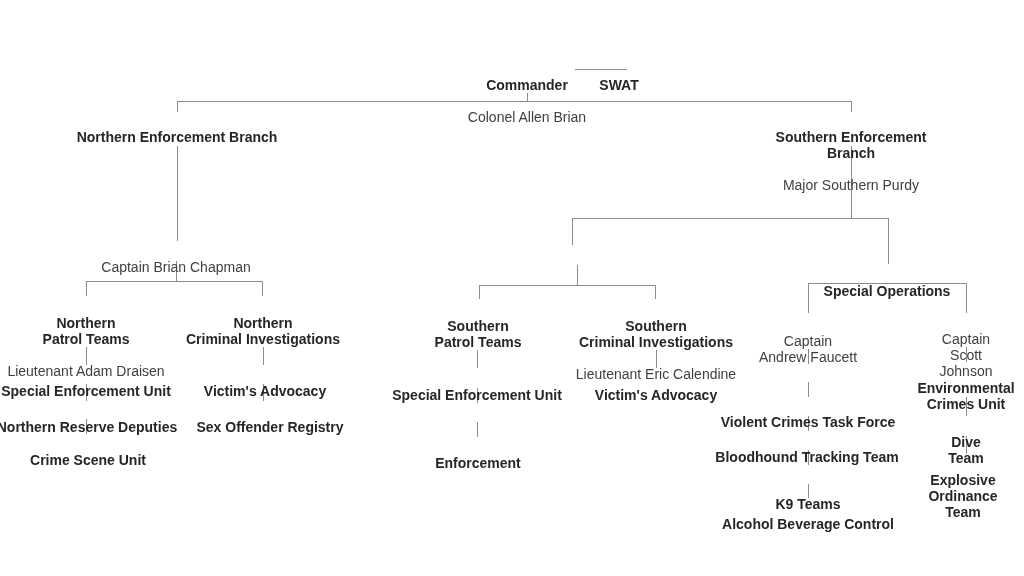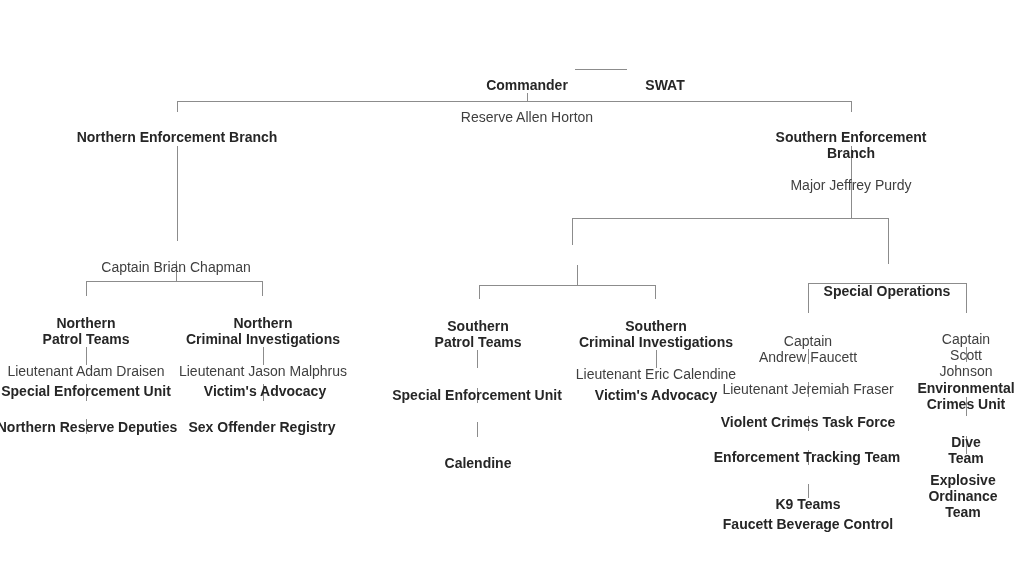--- a/index.html
+++ b/index.html
@@ -69,55 +69,54 @@
     <line x1="808" y1="416" x2="808" y2="431"></line>
     <line x1="808" y1="450" x2="808" y2="465"></line>
     <line x1="808" y1="484" x2="808" y2="498"></line>
     <line x1="966" y1="347" x2="966" y2="362"></line>
     <line x1="966" y1="397" x2="966" y2="416"></line>
     <line x1="966" y1="436" x2="966" y2="454"></line>
   </svg>
 
   <div class="node lg" style="left:527px;top:61px">
     <div class="t">Commander</div>
-    <div class="n">Reserve Allen Horton</div>
-  </div>
-
-  <div class="node lg" style="left:665px;top:61px">
+    <div class="n">Colonel Allen Brian</div>
+  </div>
+
+  <div class="node lg" style="left:619px;top:61px">
     <div class="t">SWAT</div>
   </div>
 
   <div class="node" style="left:177px;top:113px">
     <div class="t">Northern Enforcement Branch</div>
   </div>
 
   <div class="node" style="left:851px;top:113px">
     <div class="t">Southern Enforcement Branch</div>
-    <div class="n">Major Jeffrey Purdy</div>
+    <div class="n">Major Southern Purdy</div>
   </div>
 
   <div class="node" style="left:176px;top:243px">
     <div class="n">Captain Brian Chapman</div>
   </div>
 
 
   <div class="node" style="left:887px;top:267px">
     <div class="t">Special Operations</div>
   </div>
 
   <div class="node" style="left:86px;top:299px">
     <div class="t">Northern
 Patrol Teams</div>
     <div class="n">Lieutenant Adam Draisen</div>
   </div>
 
   <div class="node" style="left:263px;top:299px">
     <div class="t">Northern
 Criminal Investigations</div>
-    <div class="n">Lieutenant Jason Malphrus</div>
   </div>
 
   <div class="node" style="left:478px;top:302px">
     <div class="t">Southern
 Patrol Teams</div>
   </div>
 
   <div class="node" style="left:656px;top:302px">
     <div class="t">Southern
 Criminal Investigations</div>
@@ -135,60 +134,60 @@
   </div>
 
   <div class="node" style="left:86px;top:367px">
     <div class="t">Special Enforcement Unit</div>
   </div>
 
   <div class="node" style="left:87px;top:403px">
     <div class="t">Northern Reserve Deputies</div>
   </div>
 
+  <div class="node" style="left:88px;top:436px">
+    <div class="t">Crime Scene Unit</div>
+  </div>
 
   <div class="node" style="left:265px;top:367px">
     <div class="t">Victim's Advocacy</div>
   </div>
 
-  <div class="node" style="left:262px;top:403px">
+  <div class="node" style="left:270px;top:403px">
     <div class="t">Sex Offender Registry</div>
   </div>
 
   <div class="node" style="left:477px;top:371px">
     <div class="t">Special Enforcement Unit</div>
   </div>
 
 
   <div class="node" style="left:478px;top:439px">
-    <div class="t">Calendine</div>
+    <div class="t">Enforcement</div>
   </div>
 
   <div class="node" style="left:656px;top:371px">
     <div class="t">Victim's Advocacy</div>
   </div>
 
-  <div class="node" style="left:808px;top:365px">
-    <div class="n">Lieutenant Jeremiah Fraser</div>
-  </div>
 
   <div class="node" style="left:808px;top:398px">
     <div class="t">Violent Crimes Task Force</div>
   </div>
 
   <div class="node" style="left:807px;top:433px">
-    <div class="t">Enforcement Tracking Team</div>
+    <div class="t">Bloodhound Tracking Team</div>
   </div>
 
   <div class="node" style="left:808px;top:480px">
     <div class="t">K9 Teams</div>
   </div>
 
   <div class="node" style="left:808px;top:500px">
-    <div class="t">Faucett Beverage Control</div>
+    <div class="t">Alcohol Beverage Control</div>
   </div>
 
   <div class="node" style="left:966px;top:364px">
     <div class="t">Environmental
 Crimes Unit</div>
   </div>
 
   <div class="node" style="left:966px;top:418px">
     <div class="t">Dive Team</div>
   </div>

